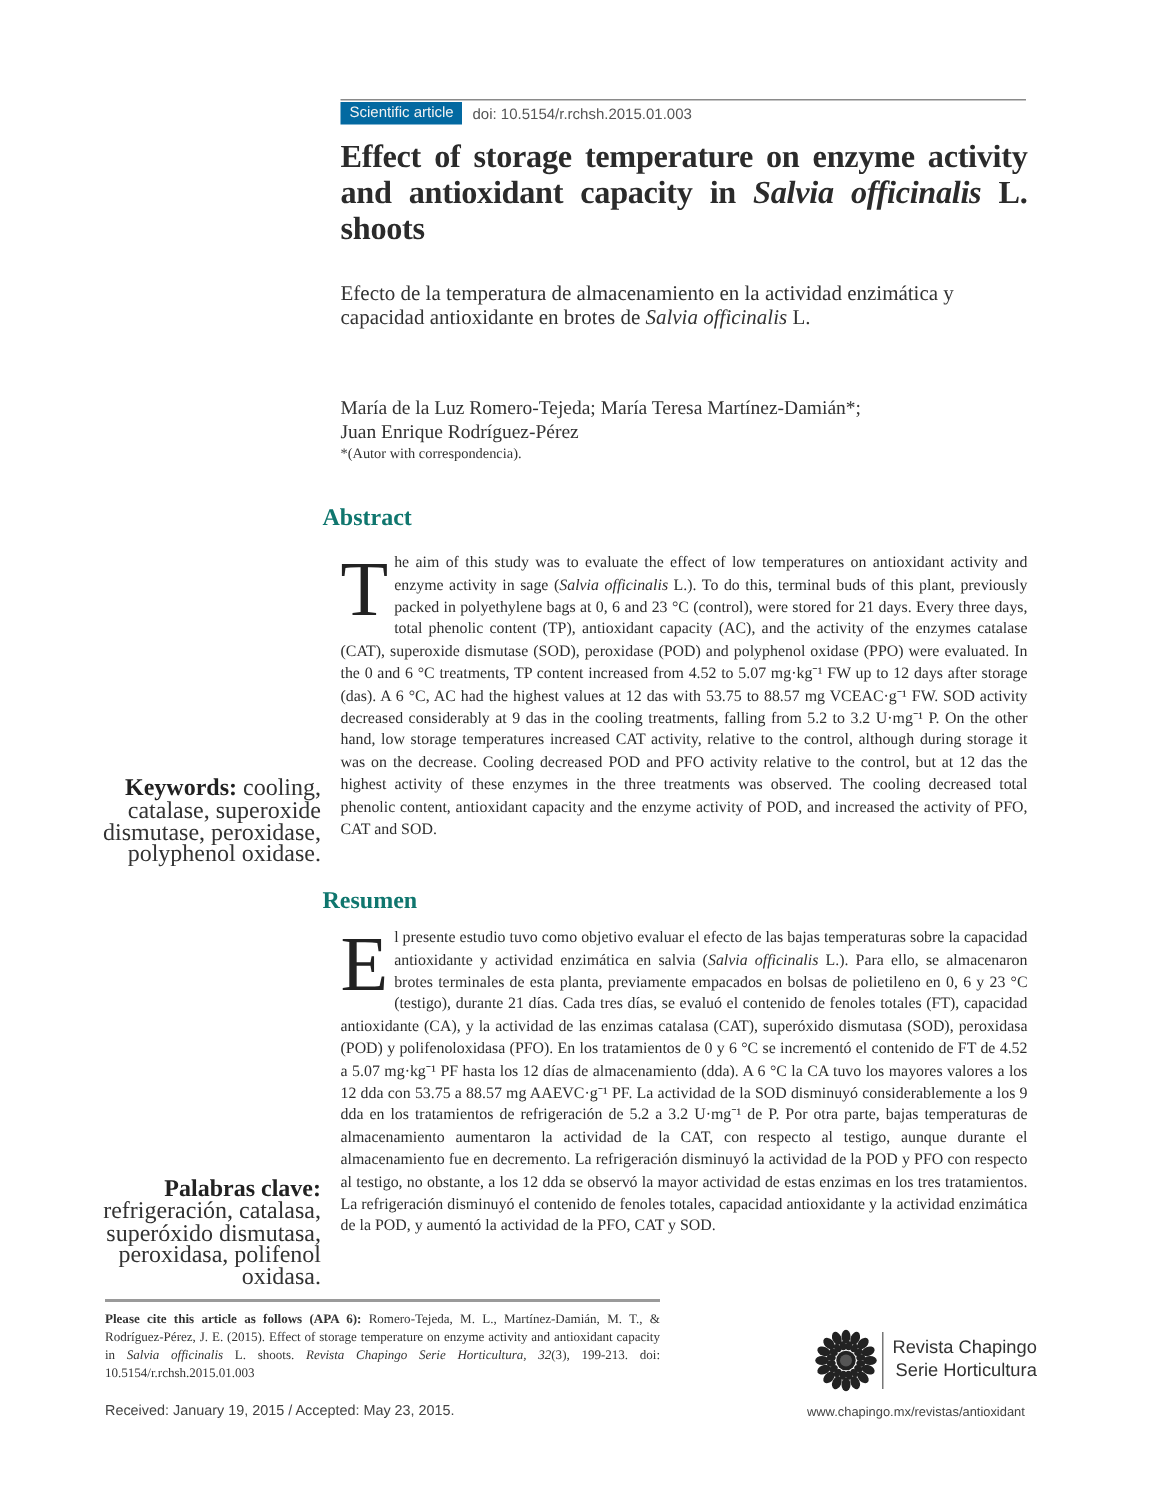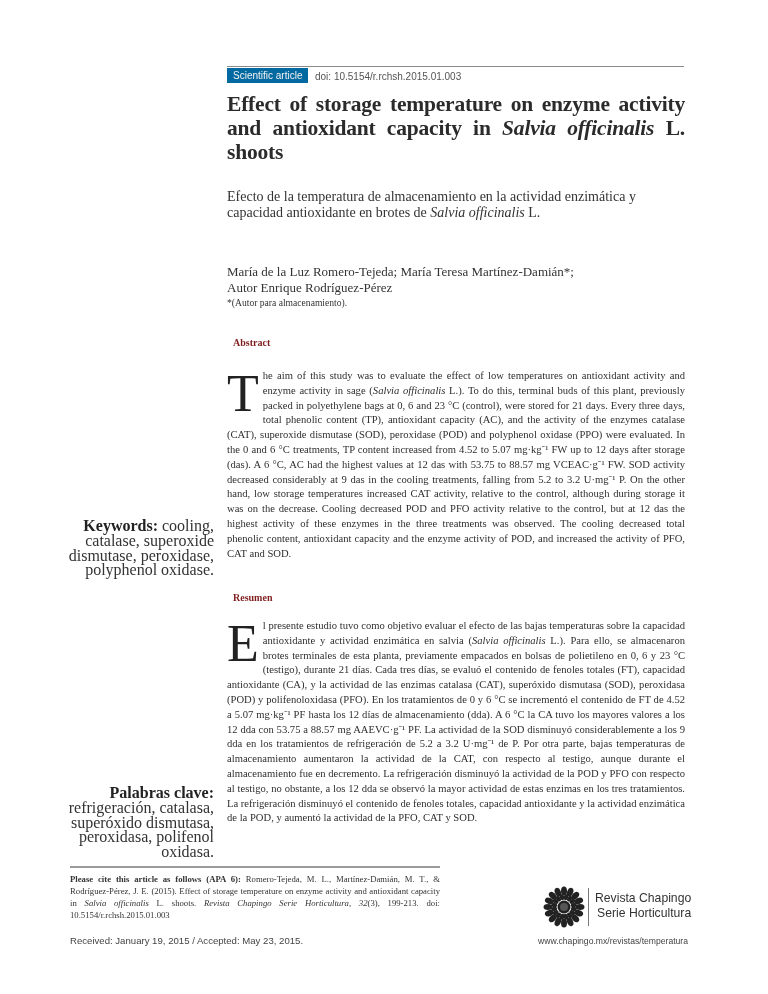--- a/index.html
+++ b/index.html
@@ -11,21 +11,21 @@
   .tag { position: absolute; left: 227px; top: 68px; height: 15px; padding: 0 6px; background: #0369a1; color: #f2f2f2; font-size: 10px; line-height: 15px; }
   .doi { position: absolute; left: 315px; top: 69px; color: #555; font-size: 10px; line-height: 15px; }
 
   .title { position: absolute; left: 227px; top: 92px; width: 458px; font-size: 21.5px; line-height: 24px; font-weight: bold; color: #2b2b2b; text-align: justify; letter-spacing: -0.2px; }
   .title em { font-style: italic; }
 
   .subtitle { position: absolute; left: 227px; top: 189px; width: 458px; font-size: 14px; line-height: 15.5px; color: #333; }
   .authors { position: absolute; left: 227px; top: 222px; width: 458px; font-size: 13px; line-height: 16px; color: #333; margin-top: 42px; }
   .affil { position: absolute; left: 227px; top: 280px; width: 458px; font-size: 9.6px; line-height: 15px; color: #333; text-align: justify; }
 
-  .sec-head { position: absolute; left: 233px; font-size: 10px; font-weight: bold; color: #7f1d1d; }
+  .sec-head { position: absolute; left: 215px; font-size: 16px; font-weight: bold; color: #0f766e; }
 
   .body-text { position: absolute; left: 227px; width: 458px; font-size: 10.6px; line-height: 14.8px; color: #2e2e2e; text-align: justify; }
   .dropcap { float: left; font-size: 52px; line-height: 40px; margin: 3px 4px 0 0; padding-top: 2px; color: #222; }
 
   .kw { position: absolute; left: 62px; width: 152px; text-align: right; font-size: 16px; line-height: 14.8px; color: #333; }
   .kw b { font-weight: bold; color: #222; }
 
   .cite-rule { position: absolute; left: 70px; top: 866px; width: 370px; height: 1.5px; background: #9a9a9a; }
   .cite { position: absolute; left: 70px; top: 873px; width: 370px; font-size: 8.7px; line-height: 12px; color: #333; text-align: justify; }
   .cite b { font-weight: bold; }
@@ -47,26 +47,26 @@
 <h1 class="title serif" style="margin:0;">
   <span>Effect of storage temperature on enzyme activity and antioxidant capacity in </span><em>Salvia officinalis</em><span> L. shoots</span>
 </h1>
 
 <div class="subtitle serif">
   <span>Efecto de la temperatura de almacenamiento en la actividad enzimática y capacidad antioxidante en brotes de </span><em>Salvia officinalis</em><span> L.</span>
 </div>
 
 <div class="authors serif">
   <div>María de la Luz Romero-Tejeda; María Teresa Martínez-Damián*;</div>
-  <div>Autor Enrique Rodríguez-Pérez</div>
+  <div>Juan Enrique Rodríguez-Pérez</div>
 </div>
 
 <div class="affil serif">
   <br>
-  <span>*(Autor para almacenamiento).</span>
+  <span>*(Autor with correspondencia).</span>
 </div>
 
 <div class="sec-head serif" style="top:337px;">Abstract</div>
 
 <div class="body-text serif" style="top:369px;">
   <span class="dropcap">T</span><span>he aim of this study was to evaluate the effect of low temperatures on antioxidant activity and enzyme activity in sage (</span><em>Salvia officinalis</em><span> L.). To do this, terminal buds of this plant, previously packed in polyethylene bags at 0, 6 and 23 °C (control), were stored for 21 days. Every three days, total phenolic content (TP), antioxidant capacity (AC), and the activity of the enzymes catalase (CAT), superoxide dismutase (SOD), peroxidase (POD) and polyphenol oxidase (PPO) were evaluated. In the 0 and 6 °C treatments, TP content increased from 4.52 to 5.07 mg·kg⁻¹ FW up to 12 days after storage (das). A 6 °C, AC had the highest values at 12 das with 53.75 to 88.57 mg VCEAC·g⁻¹ FW. SOD activity decreased considerably at 9 das in the cooling treatments, falling from 5.2 to 3.2 U·mg⁻¹ P. On the other hand, low storage temperatures increased CAT activity, relative to the control, although during storage it was on the decrease. Cooling decreased POD and PFO activity relative to the control, but at 12 das the highest activity of these enzymes in the three treatments was observed. The cooling decreased total phenolic content, antioxidant capacity and the enzyme activity of POD, and increased the activity of PFO, CAT and SOD.</span>
 </div>
 
 <div class="kw serif" style="top:519px;">
   <b>Keywords:</b><span> cooling, catalase, superoxide dismutase, peroxidase, polyphenol oxidase.</span>
@@ -131,13 +131,13 @@
       <circle cx="0" cy="0" r="6.5"></circle>
       <circle cx="0" cy="0" r="4" fill="#555"></circle>
     </g>
   </svg>
   <div class="logo-rule"></div>
   <div class="logo-name sans">
     <div>Revista Chapingo</div>
     <div>Serie Horticultura</div>
   </div>
 </div>
-<div class="logo-url sans">www.chapingo.mx/revistas/temperatura</div>
+<div class="logo-url sans">www.chapingo.mx/revistas/antioxidant</div>
 
 </body></html>

